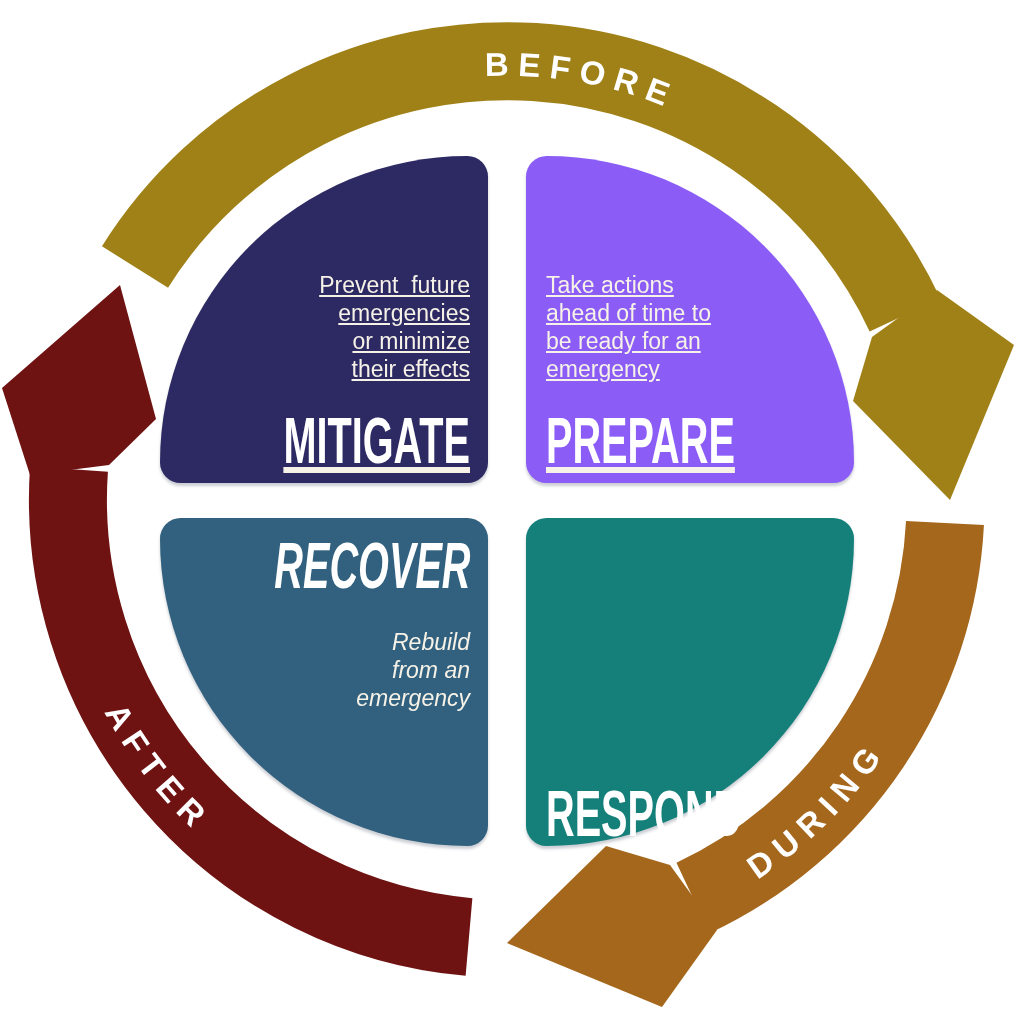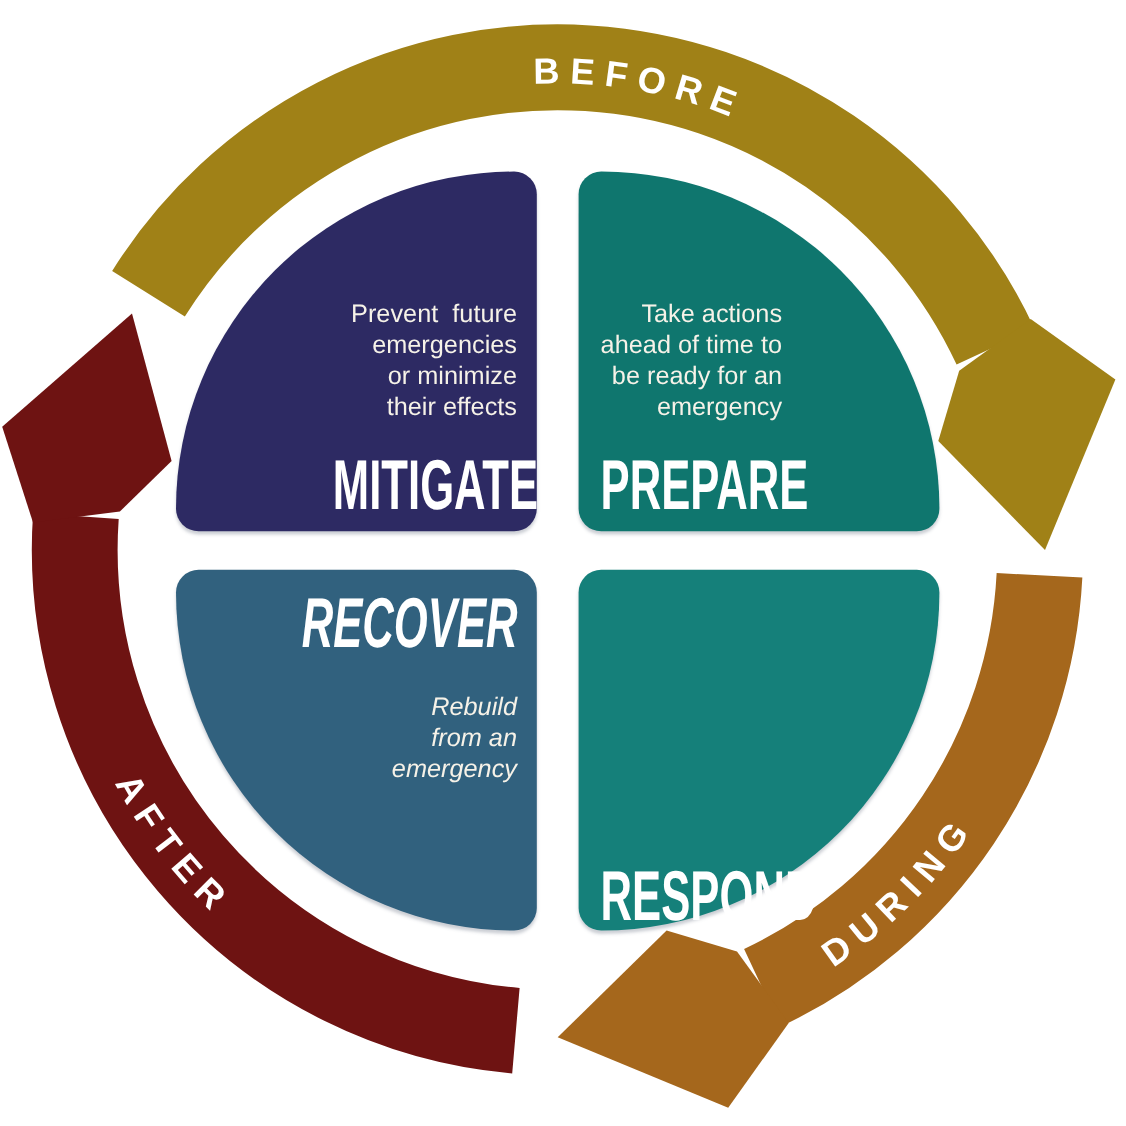--- a/index.html
+++ b/index.html
@@ -37,31 +37,34 @@
     display: flex;
     flex-direction: column;
     color: #f6f2e8;
     box-shadow: 0 3px 3px rgba(70, 80, 100, 0.28);
   }
   .quad-mitigate {
     left: 160px; top: 156px; height: 327px;
     background: #2d2a63;
     border-radius: 100% 22px 22px 22px;
     justify-content: flex-end;
+    align-items: flex-end;
     text-align: right;
     padding: 0 18px 10px 40px;
+    text-decoration: underline;
   }
   .quad-prepare {
     left: 526px; top: 156px; height: 327px;
-    background: #0f766e;
+    background: #8b5cf6;
     border-radius: 22px 100% 22px 22px;
     justify-content: flex-end;
     align-items: flex-start;
-    text-align: right;
+    text-align: left;
     padding: 0 40px 10px 20px;
+    text-decoration: underline;
   }
   .quad-recover {
     left: 160px; top: 518px; height: 328px;
     background: #31617e;
     border-radius: 22px 22px 22px 100%;
     justify-content: flex-start;
     align-items: flex-end;
     text-align: right;
     padding: 16px 18px 0 40px;
     font-style: italic;

